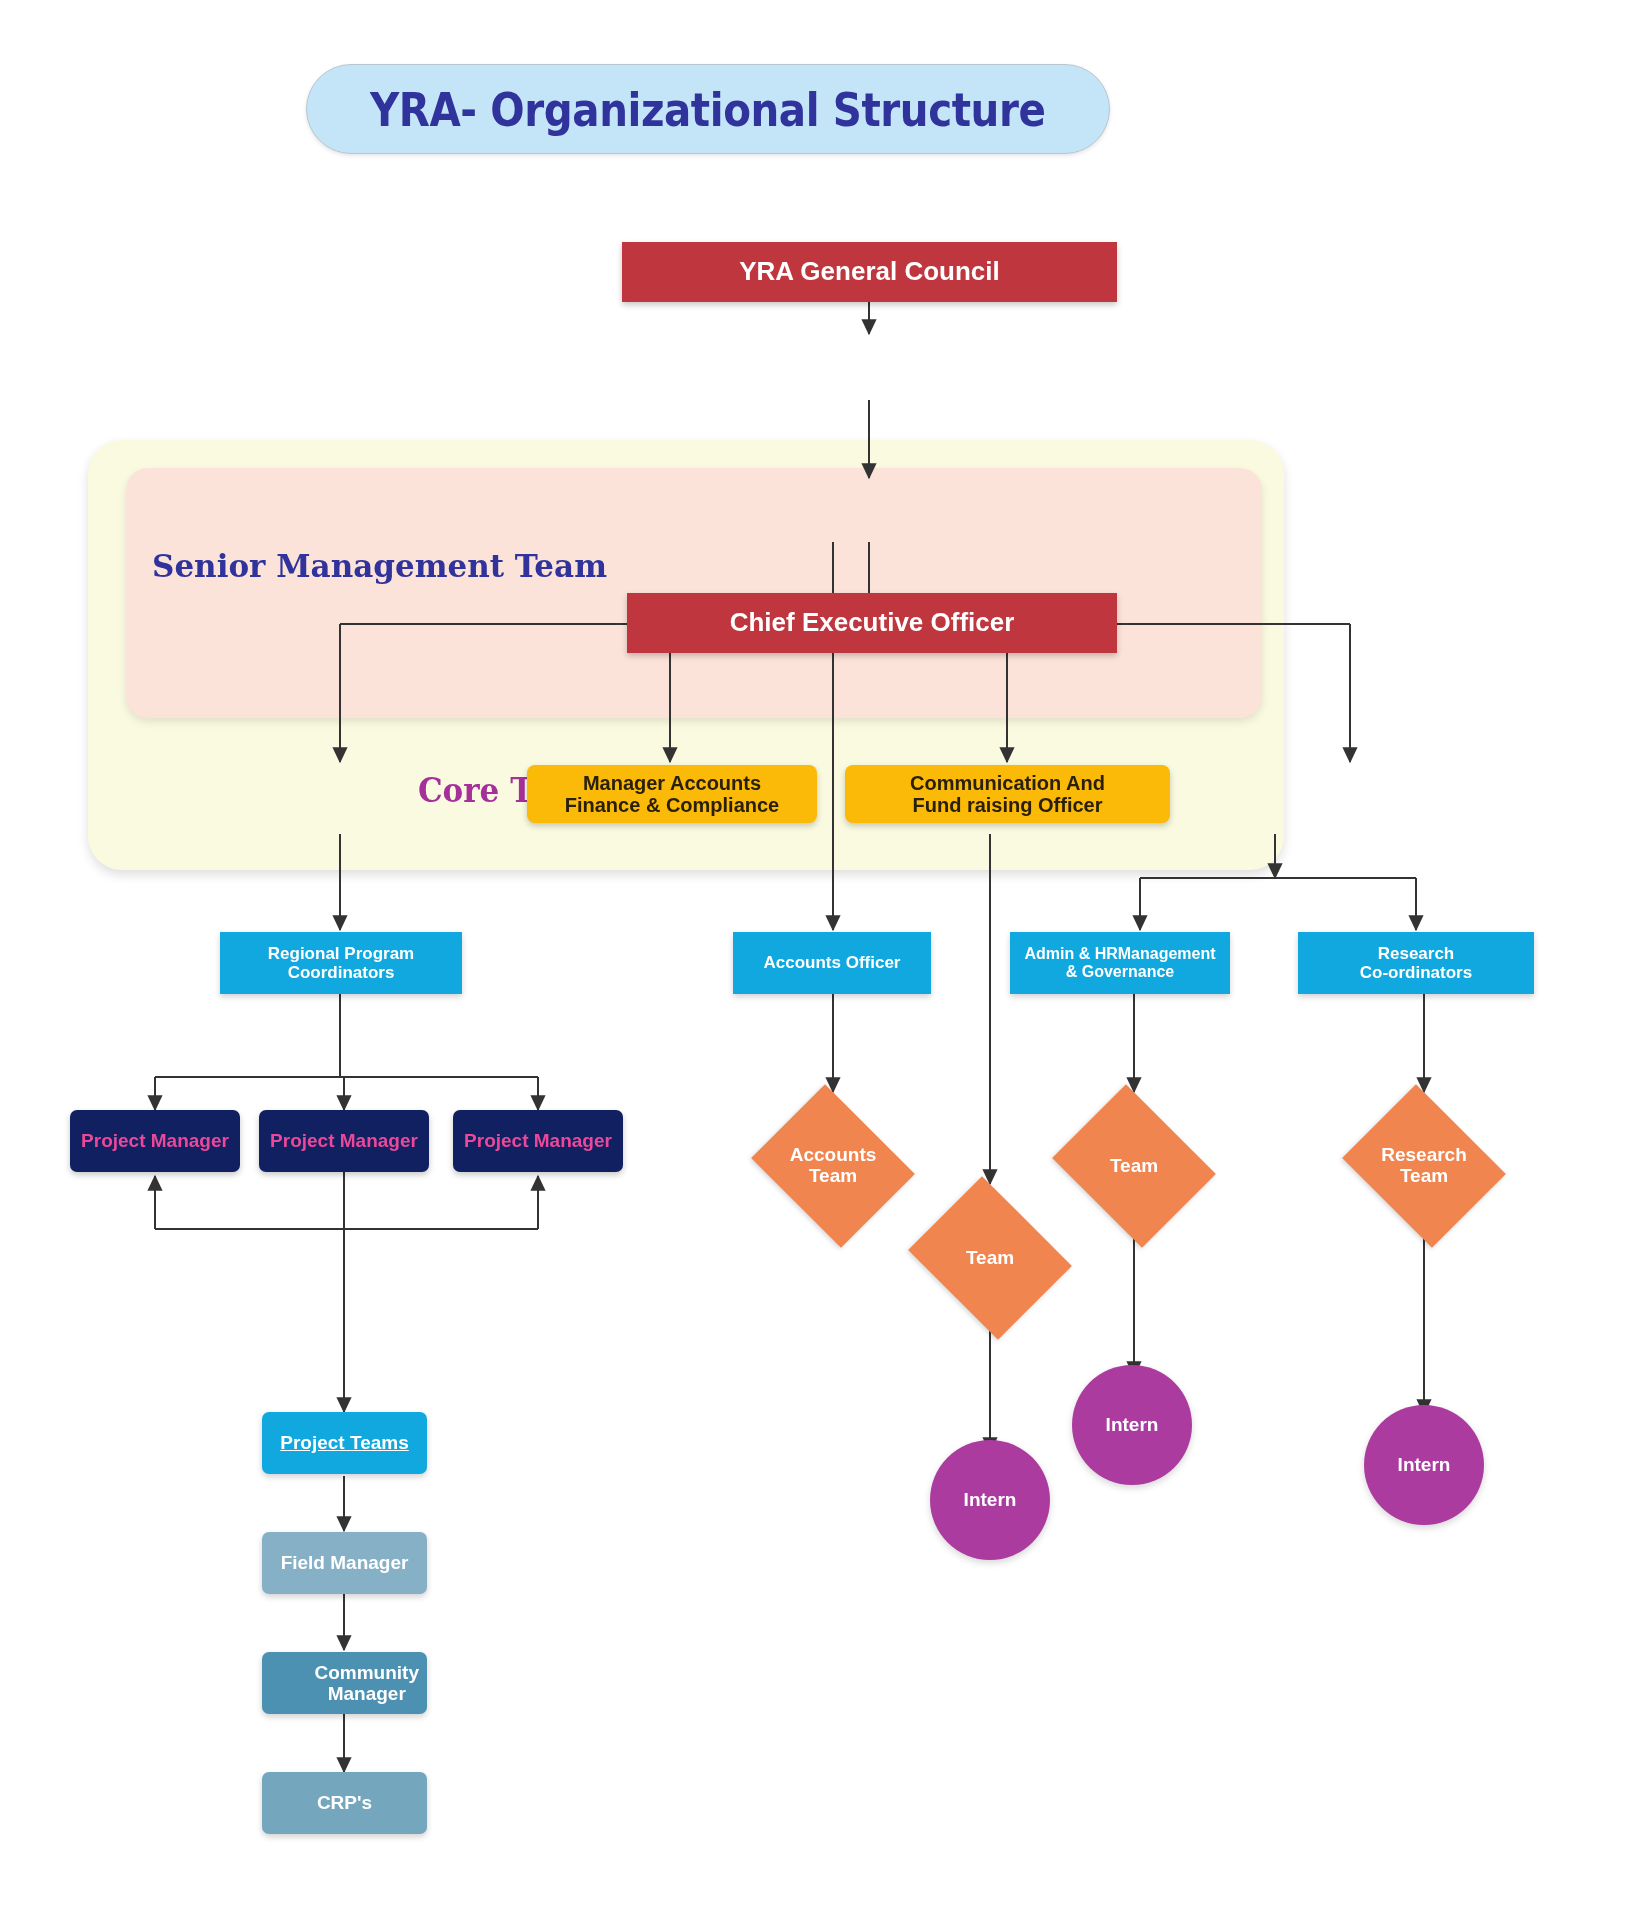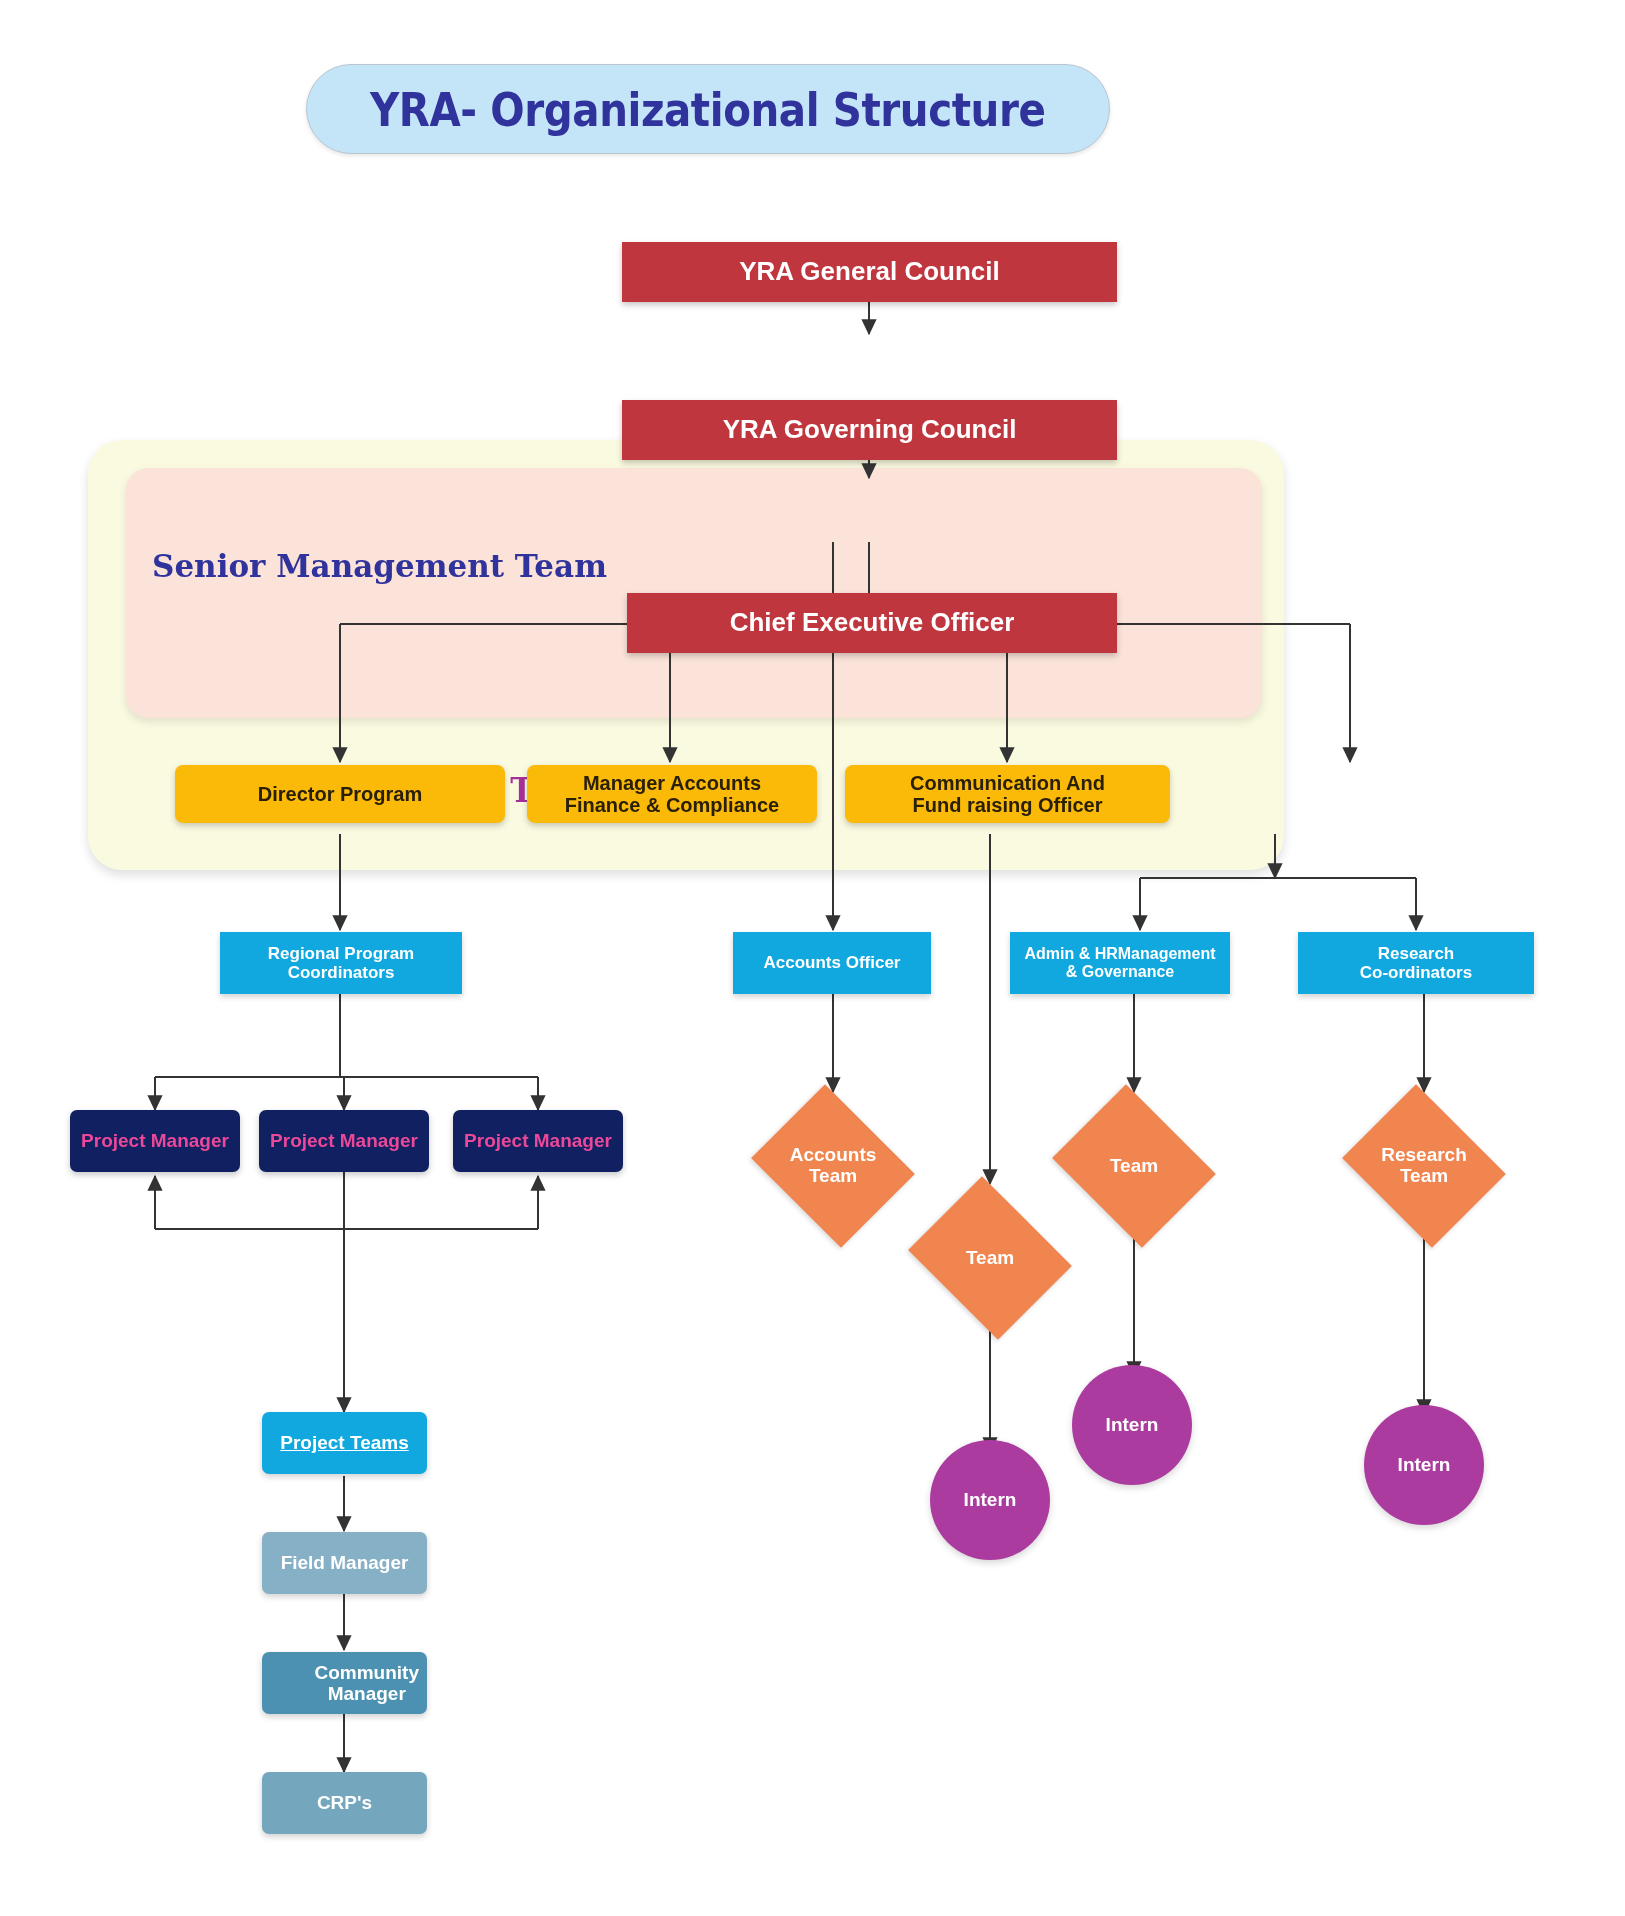--- a/index.html
+++ b/index.html
@@ -273,31 +273,25 @@
 
   <div class="panel-outer"></div>
   <div class="panel-inner"></div>
   <div class="panel-label smt">Senior Management Team</div>
   <div class="core-label">Core Team</div>
 
   <div class="node box red" style="left:622px; top:242px; width:495px; height:60px;">
     <span>YRA General Council</span>
   </div>
 
-  <div class="node box red" style="left:622px; top:400px; width:495px; height:60px;">
-    <span>YRA Governing Council</span>
-  </div>
 
   <div class="node box red" style="left:627px; top:593px; width:490px; height:60px;">
     <span>Chief Executive Officer</span>
   </div>
 
-  <div class="node box yellow" style="left:175px; top:765px; width:330px; height:58px;">
-    <span>Director Program</span>
-  </div>
 
   <div class="node box yellow" style="left:527px; top:765px; width:290px; height:58px;">
     <span>
       <span>Manager Accounts</span><br>
       <span>Finance &amp; Compliance</span>
     </span>
   </div>
 
   <div class="node box yellow" style="left:845px; top:765px; width:325px; height:58px;">
     <span>

